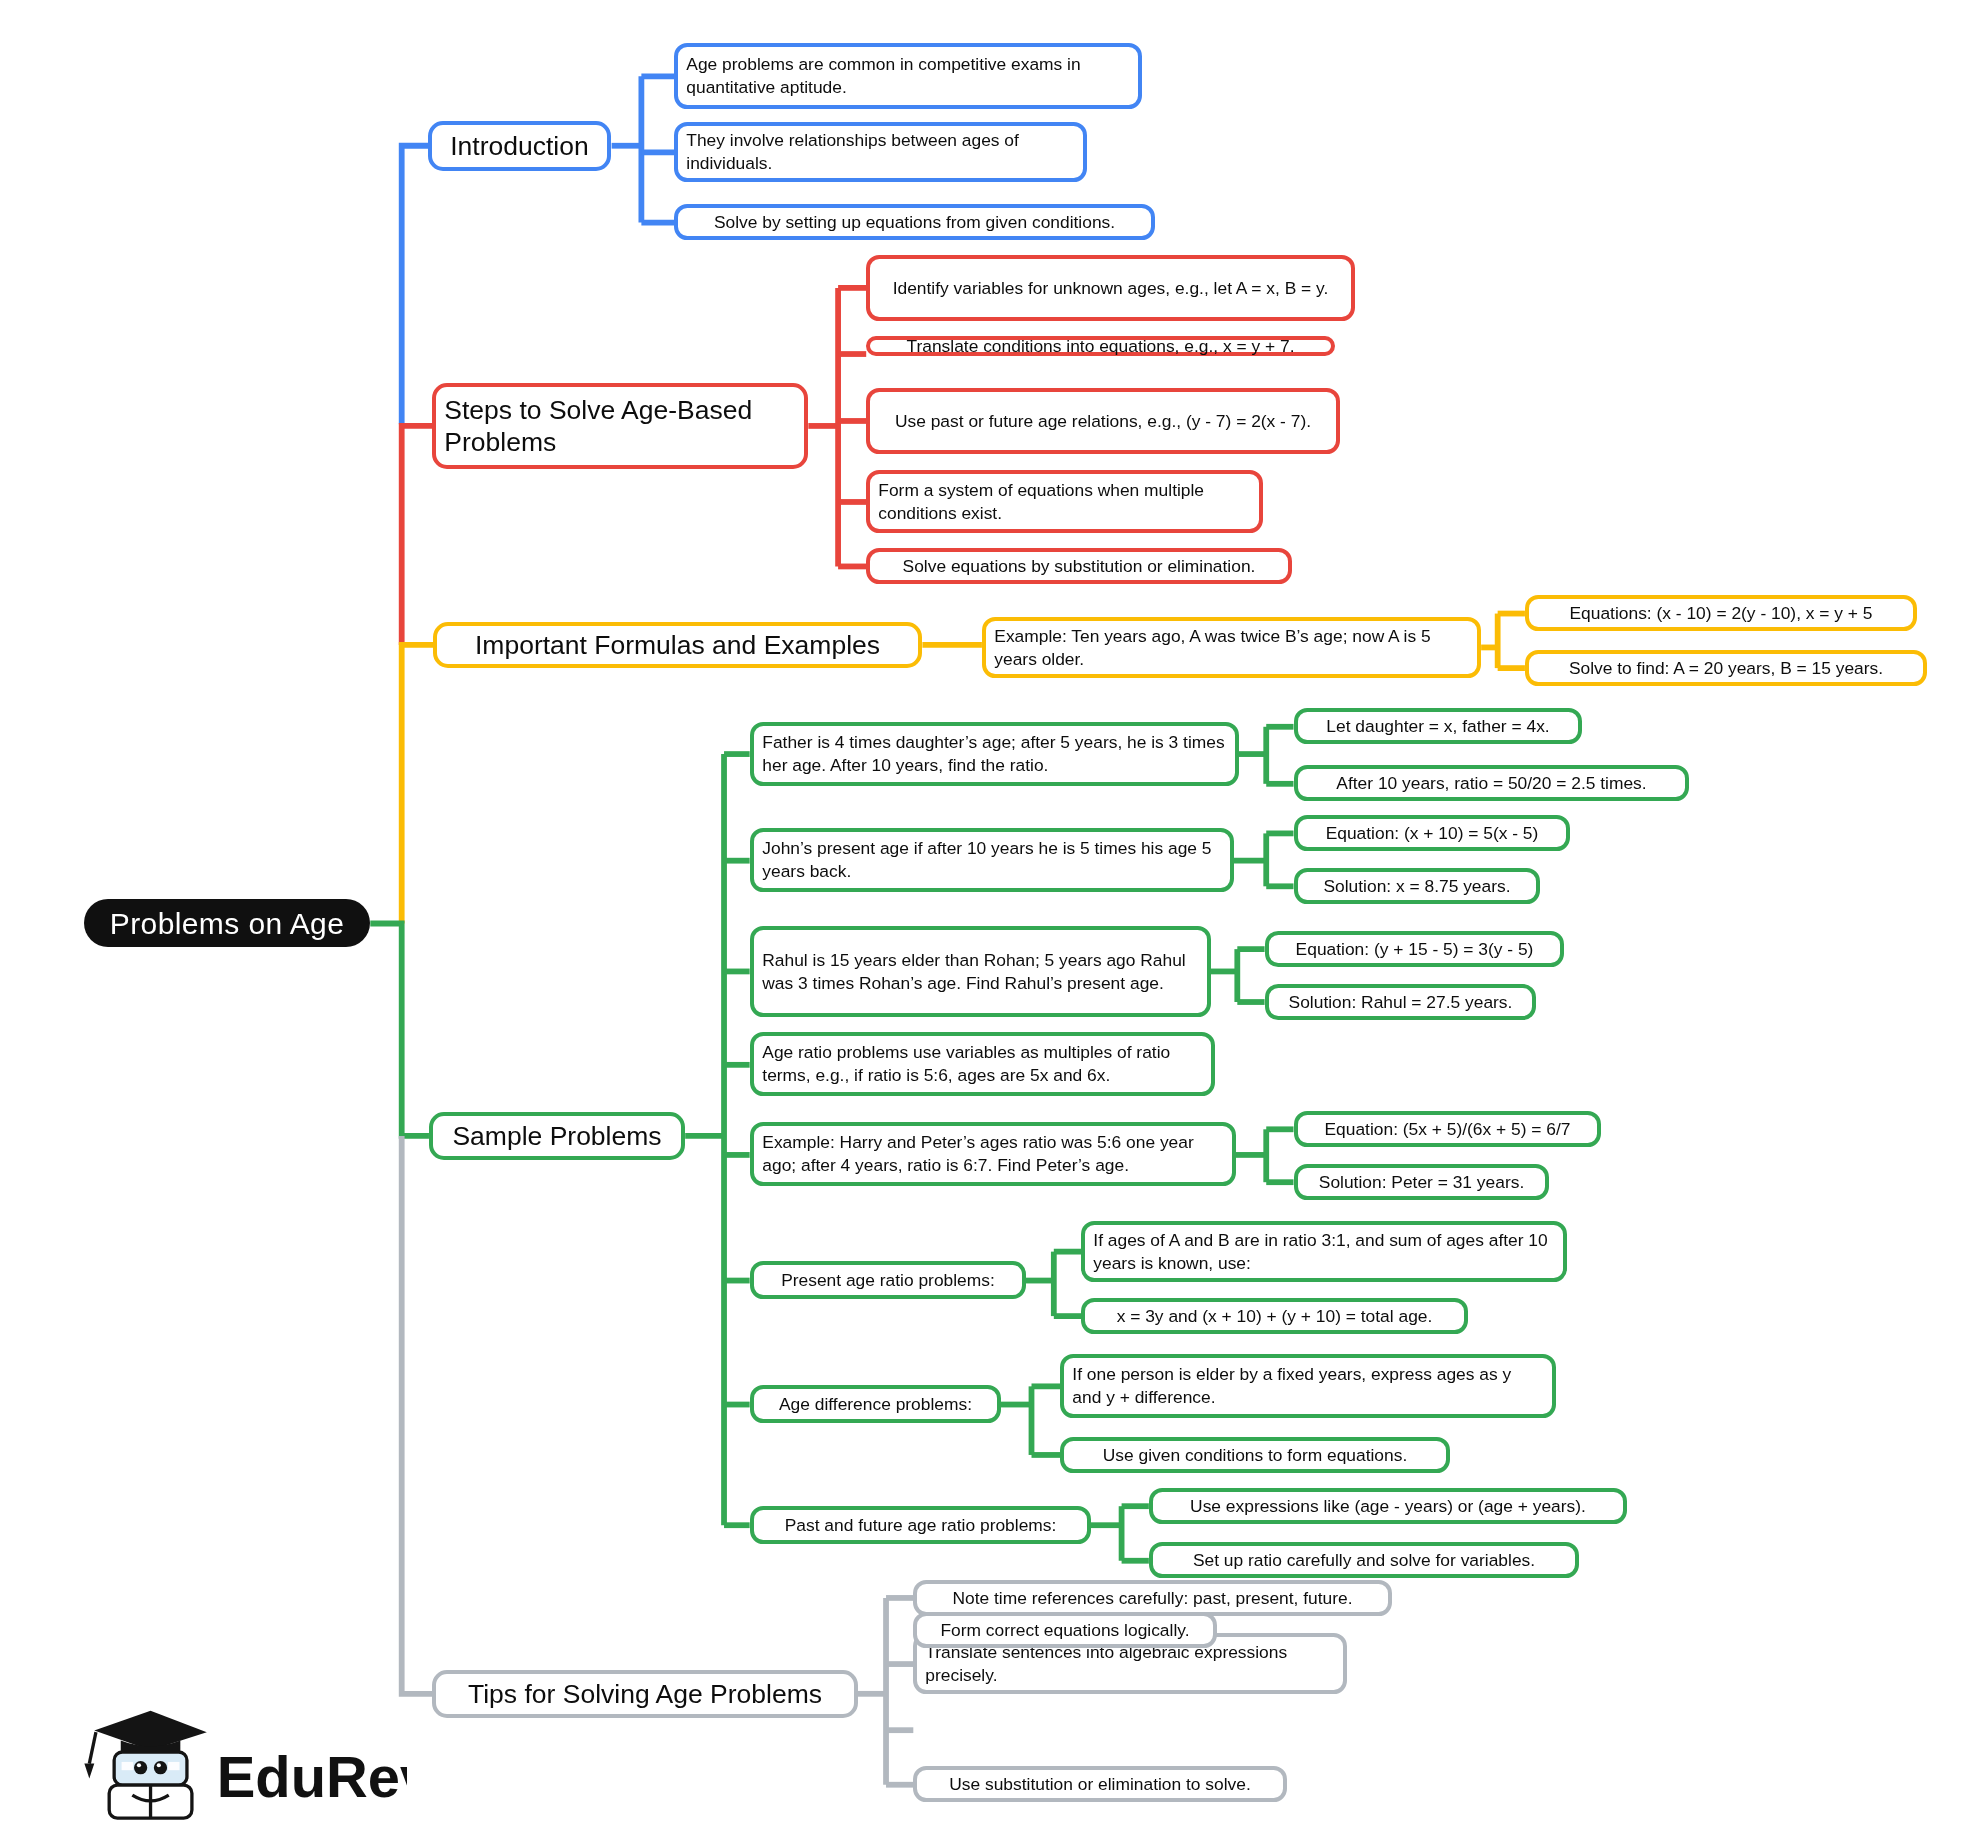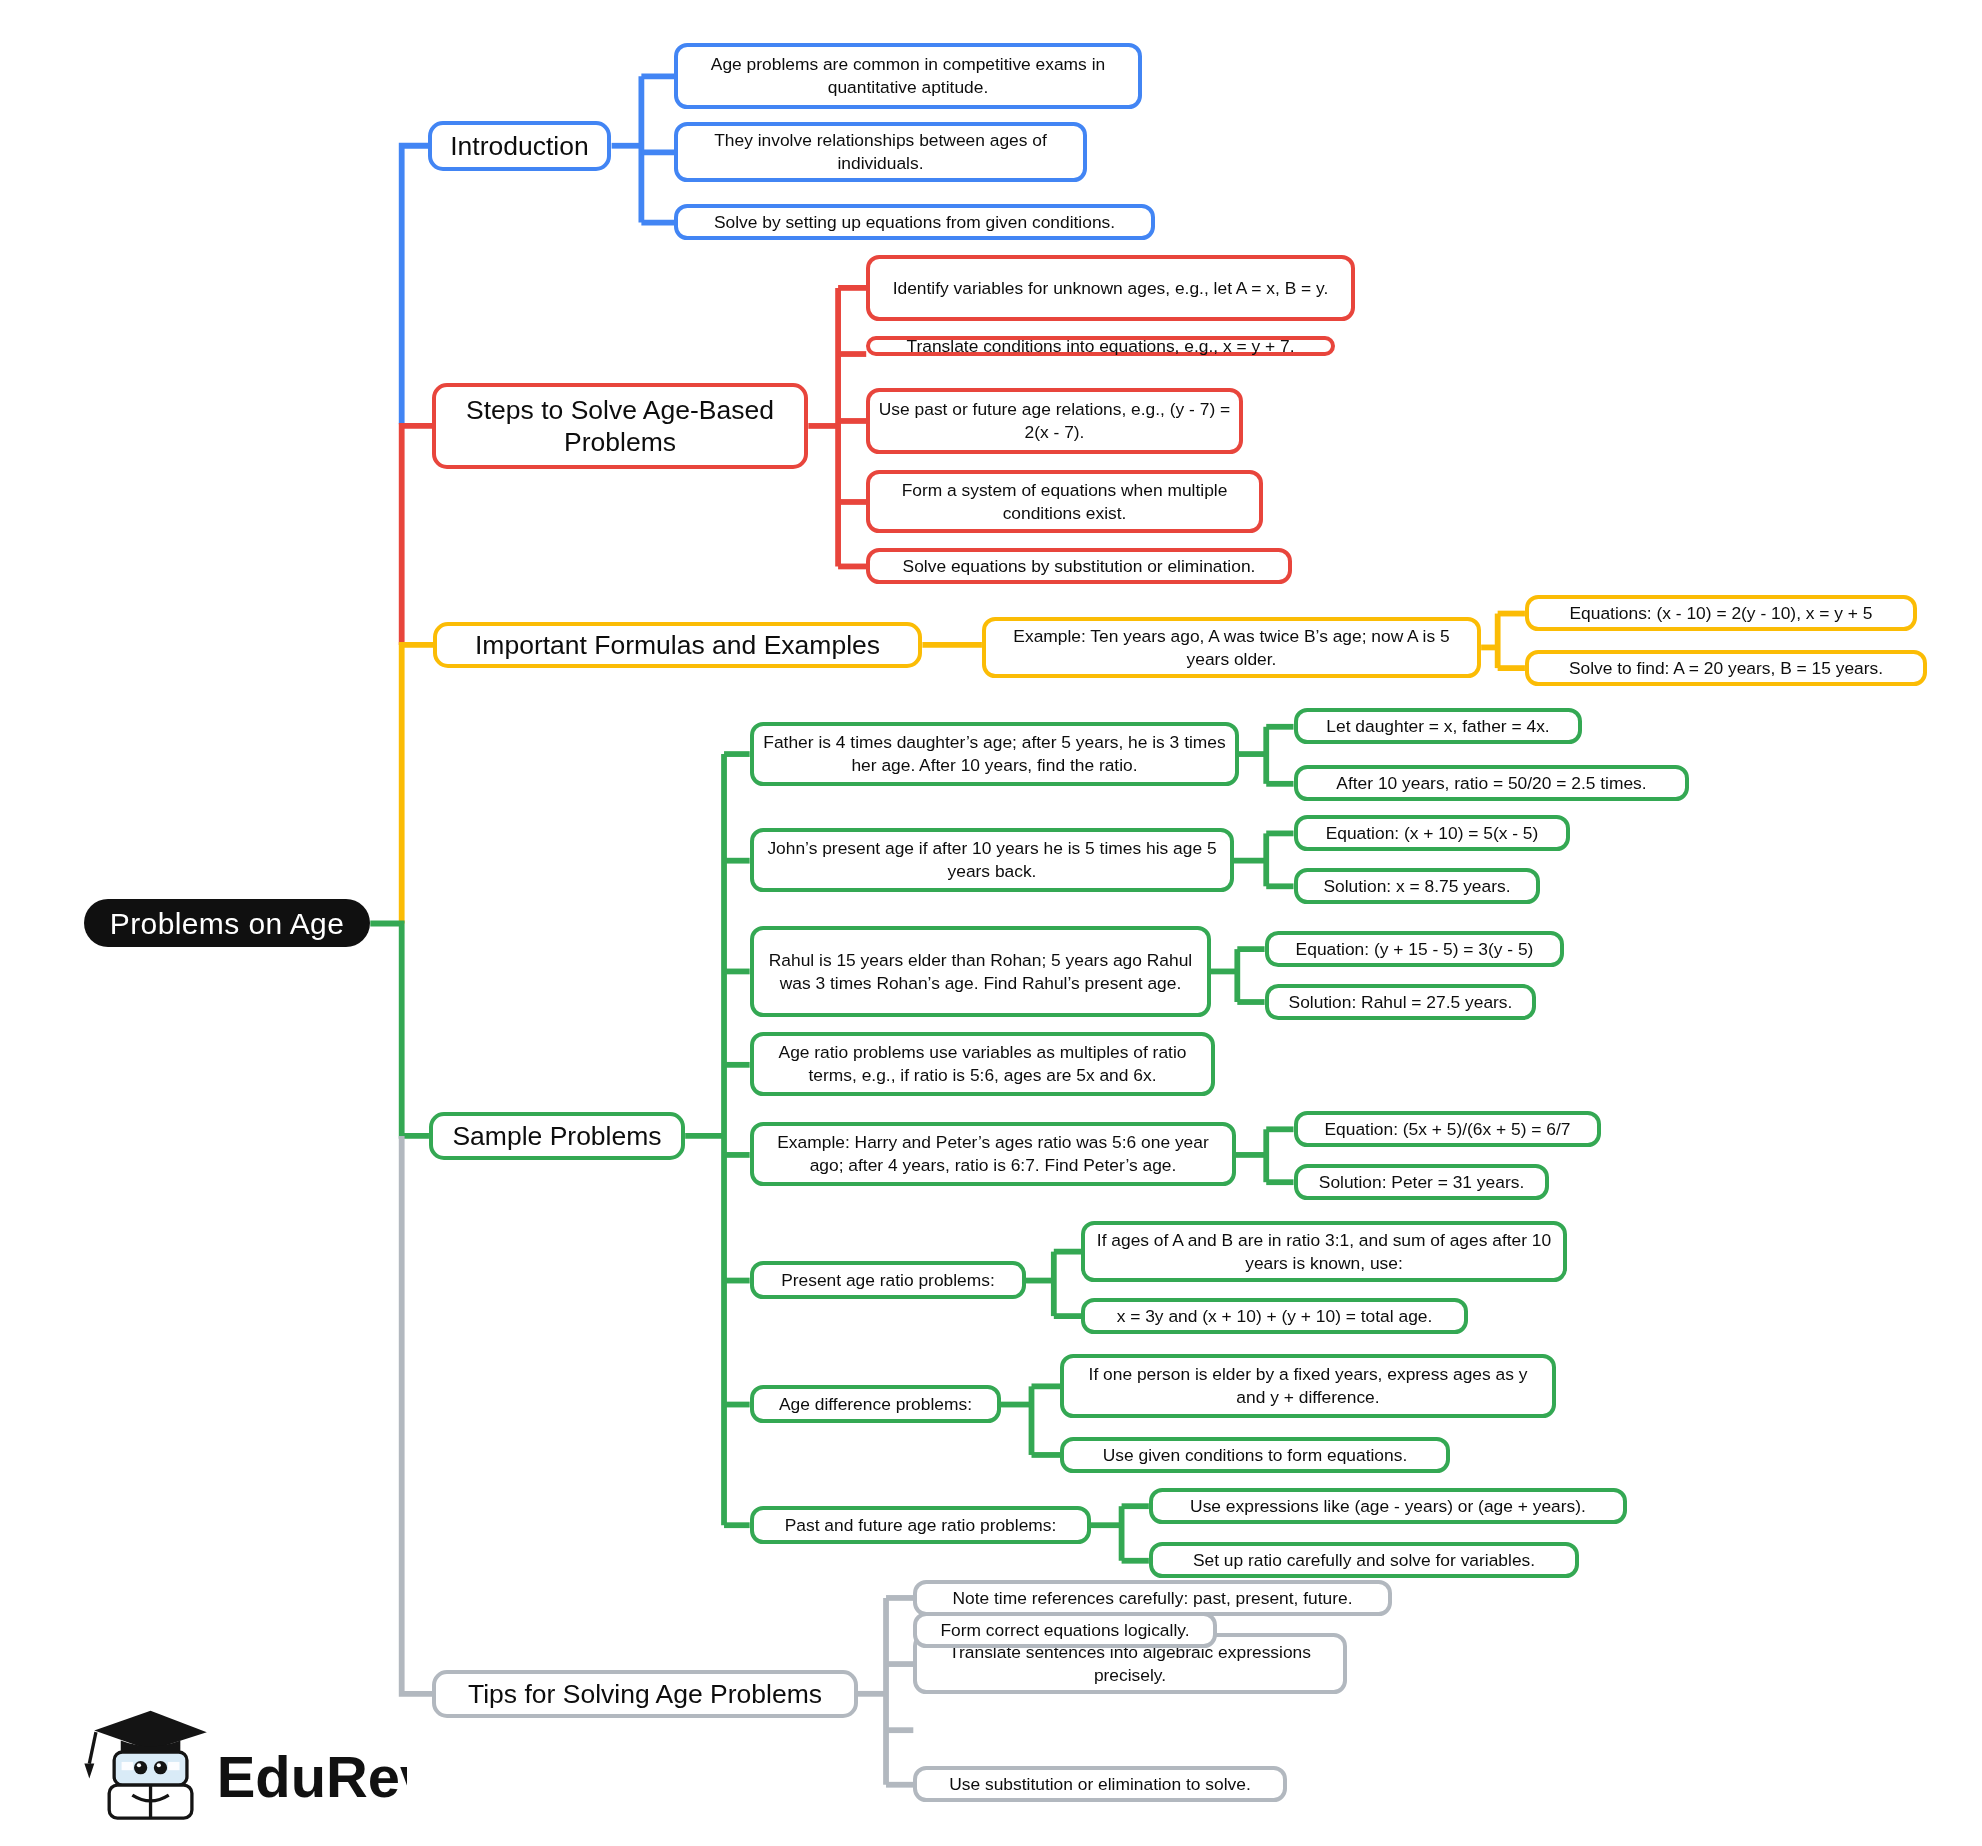--- a/index.html
+++ b/index.html
@@ -4,21 +4,21 @@
 <style>
   html,body{margin:0;padding:0;background:#fff;}
   .canvas{position:relative;width:1982px;height:1847px;background:#ffffff;
           font-family:"Liberation Sans",sans-serif;overflow:hidden;}
   svg.wires{position:absolute;left:0;top:0;}
   .wires path{fill:none;stroke-width:7;stroke-linecap:butt;stroke-linejoin:miter;}
   .w-blue{stroke:#4285f4}.w-red{stroke:#e8453c}.w-yellow{stroke:#fbbc05}
   .w-green{stroke:#34a853}.w-gray{stroke:#b2b8bf}
   .node{position:absolute;box-sizing:border-box;background:#fff;border:4.1px solid #000;
         border-radius:13.2px;display:flex;align-items:center;justify-content:center;
-        text-align:center;font-size:17.4px;line-height:1.3;color:#0d0d0d;padding:1.7px 8.3px;}
+        text-align:left;font-size:17.4px;line-height:1.3;color:#0d0d0d;padding:1.7px 8.3px;}
   .label{font-size:26.5px;border-radius:15px;line-height:1.22;}
   .root{background:#101010;color:#fff;border:none;border-radius:24px;
         font-weight:400;font-size:30px;letter-spacing:0.4px;}
   .blue{border-color:#4285f4}.red{border-color:#e8453c}.yellow{border-color:#fbbc05}
   .green{border-color:#34a853}.gray{border-color:#b2b8bf}
   .logo{position:absolute;left:43px;top:1704px;}
   .logo-text{font-family:"Liberation Sans",sans-serif;font-weight:700;font-size:70px;fill:#111;}
 </style>
 </head>
 <body>
@@ -102,21 +102,21 @@
   <div class="node root" style="left:84px;top:899px;width:286px;height:48px">Problems on Age</div>
 
   <div class="node label blue" style="left:428px;top:121px;width:183px;height:50px">Introduction</div>
   <div class="node blue" style="left:674px;top:43px;width:468px;height:66px">Age problems are common in competitive exams in quantitative aptitude.</div>
   <div class="node blue" style="left:674px;top:122px;width:413px;height:60px">They involve relationships between ages of individuals.</div>
   <div class="node blue" style="left:674px;top:204px;width:481px;height:36px">Solve by setting up equations from given conditions.</div>
 
   <div class="node label red" style="left:432px;top:383px;width:376px;height:86px">Steps to Solve Age-Based Problems</div>
   <div class="node red" style="left:866px;top:255px;width:489px;height:66px">Identify variables for unknown ages, e.g., let A = x, B = y.</div>
   <div class="node red" style="left:866px;top:336px;width:469px;height:20px">Translate conditions into equations, e.g., x = y + 7.</div>
-  <div class="node red" style="left:866px;top:388px;width:377px;height:66px">Use past or future age relations, e.g., (y - 7) = 2(x - 7).</div>
+  <div class="node red" style="left:866px;top:388px;width:474px;height:66px">Use past or future age relations, e.g., (y - 7) = 2(x - 7).</div>
   <div class="node red" style="left:866px;top:470px;width:397px;height:63px">Form a system of equations when multiple conditions exist.</div>
   <div class="node red" style="left:866px;top:548px;width:426px;height:36px">Solve equations by substitution or elimination.</div>
 
   <div class="node label yellow" style="left:433px;top:622px;width:489px;height:46px">Important Formulas and Examples</div>
   <div class="node yellow" style="left:982px;top:617px;width:499px;height:61px">Example: Ten years ago, A was twice B’s age; now A is 5 years older.</div>
   <div class="node yellow" style="left:1525px;top:595px;width:392px;height:36px">Equations: (x - 10) = 2(y - 10), x = y + 5</div>
   <div class="node yellow" style="left:1525px;top:650px;width:402px;height:36px">Solve to find: A = 20 years, B = 15 years.</div>
 
   <div class="node label green" style="left:429px;top:1112px;width:256px;height:48px">Sample Problems</div>
 

